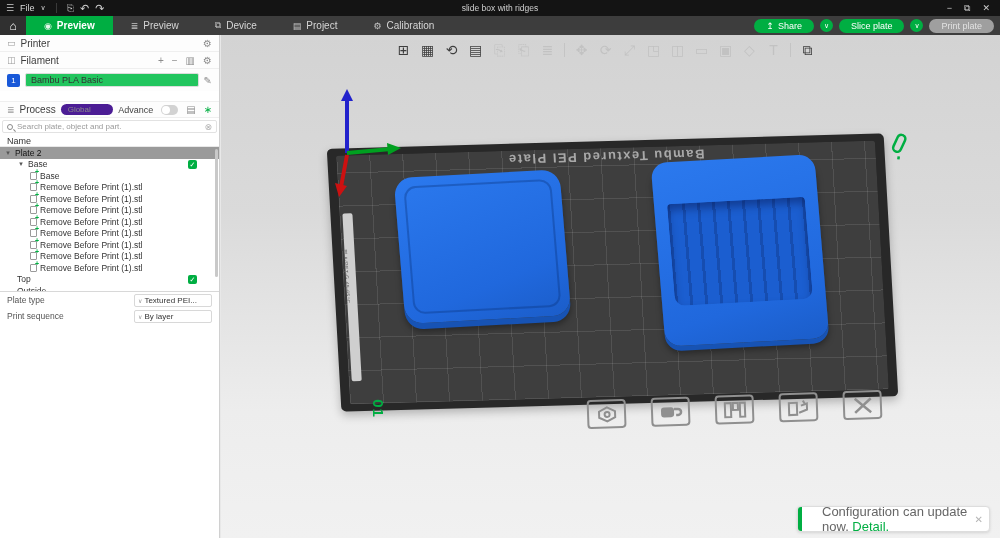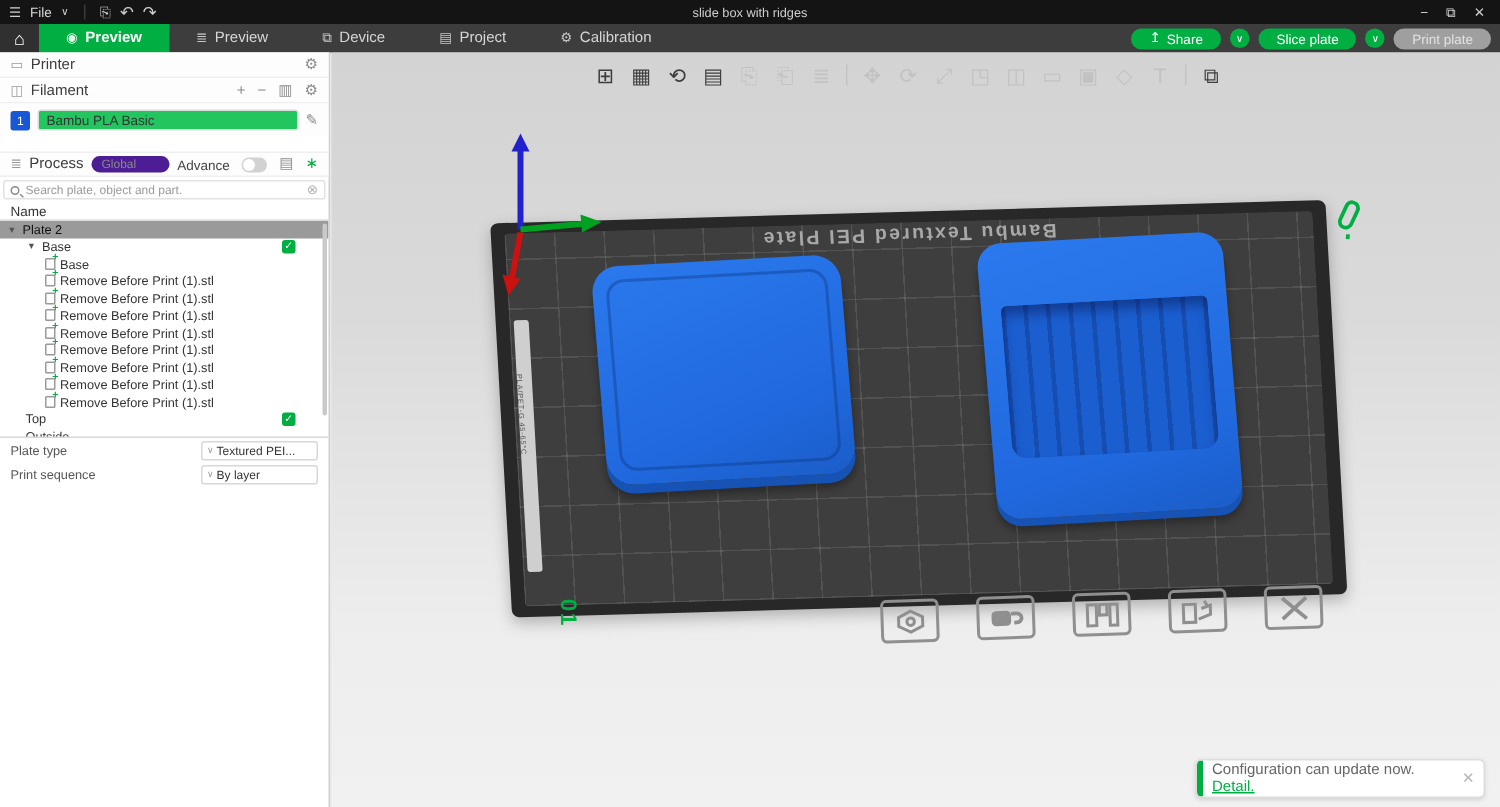--- a/index.html
+++ b/index.html
@@ -103,21 +103,21 @@
 
   .plate-index { position:absolute; left:148px; top:365px; color:#00AE42; font-size:15px; font-weight:bold; transform:rotate(90deg); letter-spacing:1px; }
   .plate-flag { position:absolute; left:664px; top:103px; transform:rotate(115deg); }
 
   .plate-actions { position:absolute; left:366px; top:360px; display:flex; gap:25px; transform:rotate(-2deg); }
   .pa-btn { width:39px; height:29px; border:2px solid #8f8f8f; border-radius:4px; display:flex; align-items:center; justify-content:center; cursor:pointer; background:transparent; }
 
   
   .notif { position:absolute; right:10px; bottom:6px; width:193px; height:26px; background:#fff; border:1px solid #ddd; border-radius:4px; display:flex; align-items:center; box-shadow:0 1px 3px rgba(0,0,0,.12); overflow:hidden; }
   .notif .bar { width:4px; align-self:stretch; background:#00AE42; flex:none; }
-  .notif .txt { font-size:10px; color:#666; padding-left:6px; }
+  .notif .txt { font-size:13px; color:#666; padding-left:20px; }
   .notif a { color:#00AE42; text-decoration:underline; cursor:pointer; }
   .notif .x { margin-left:auto; padding:0 6px; color:#b5b5b5; font-size:10px; cursor:pointer; }
 </style>
 </head>
 <body>
 
 <div id="app">
 
   <div class="titlebar">
     <div class="lft">

